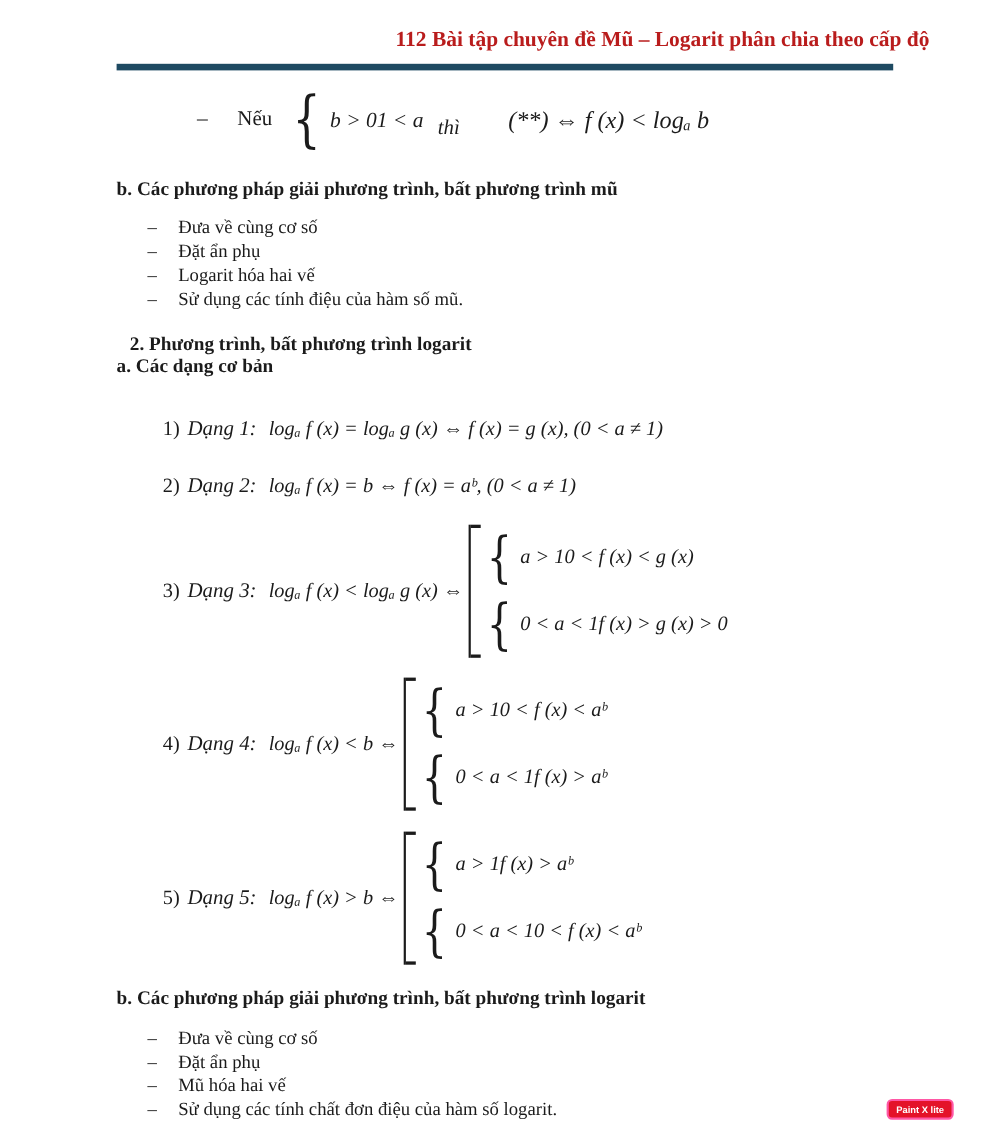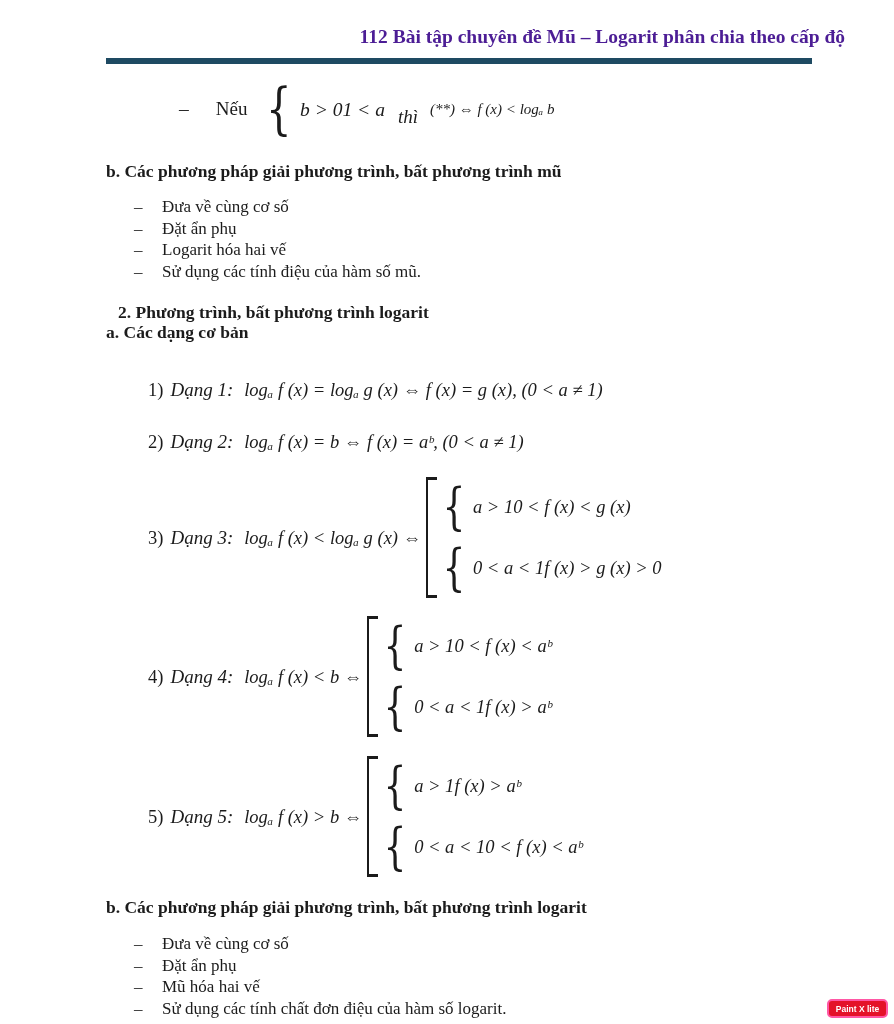--- a/index.html
+++ b/index.html
@@ -6,21 +6,21 @@
   html,body { background:#ffffff; }
   .page {
     position:relative; width:894px; height:1024px; background:#ffffff;
     font-family:"Liberation Serif","DejaVu Serif","DejaVu Sans",serif;
     color:#1b1b1b; overflow:hidden;
   }
 
   
   .header-title {
     position:absolute; top:26px; right:49px;
-    font-size:19.5px; font-weight:700; color:#4c1d95; white-space:nowrap;
+    font-size:19.5px; font-weight:700; color:#b91c1c; white-space:nowrap;
   }
   .header-rule {
     position:absolute; left:106px; top:58px; width:706px; height:6px;
     background:#1e4a62;
   }
 
   
   .math { font-style:italic; white-space:nowrap; }
 
   
@@ -33,21 +33,21 @@
   .sline { font-size:18.5px; line-height:23px; font-style:italic; white-space:nowrap; }
 
   
   .note-line { position:absolute; left:179px; top:81px; display:flex; align-items:center; }
   .nl-dash { font-size:19.5px; margin-right:27px; }
   .nl-word { font-size:19px; }
   .note-line .sys { margin-left:14px; }
   .note-line .brace { font-size:56px; margin-right:3px; }
   .note-line .sline { font-size:19.5px; line-height:25px; }
   .nl-mid { margin:16px 12px 0 13px;font-style:italic; }
-  .nl-tail { font-size:15px; }
+  .nl-tail { font-size:22px;margin-left:32px; }
 
   
   .heading { position:absolute; left:106px; font-size:17.5px; font-weight:700; white-space:nowrap; }
 
   
   .bullet-list { position:absolute; left:134px; }
   .b-row { display:flex; line-height:21.7px; font-size:17px; }
   .b-dash { width:28px; flex:0 0 28px; }
 
   
@@ -66,21 +66,21 @@
   .or-bracket::before,.or-bracket::after {
     content:""; position:absolute; left:0; width:9px; height:2.6px; background:#1b1b1b;
   }
   .or-bracket::before { top:0; }
   .or-bracket::after { bottom:0; }
   .systems { display:flex; flex-direction:column; gap:11px; padding:5px 0; }
   .systems .brace { font-size:50px; margin-right:3px; }
 
   
   .badge {
-    position:absolute; left:827px; top:999px; width:61px; height:19px;
+    position:absolute; left:806px; top:999px; width:61px; height:19px;
     background:#e41229; border:2px solid #ff57a5; border-radius:5px;
     color:#ffffff; display:flex; align-items:center; justify-content:center;
     font-family:"Liberation Sans","DejaVu Sans",sans-serif;
     font-size:8.5px; font-weight:700; white-space:nowrap;
   }
 </style>
 </head>
 <body>
 
 <div class="page">

